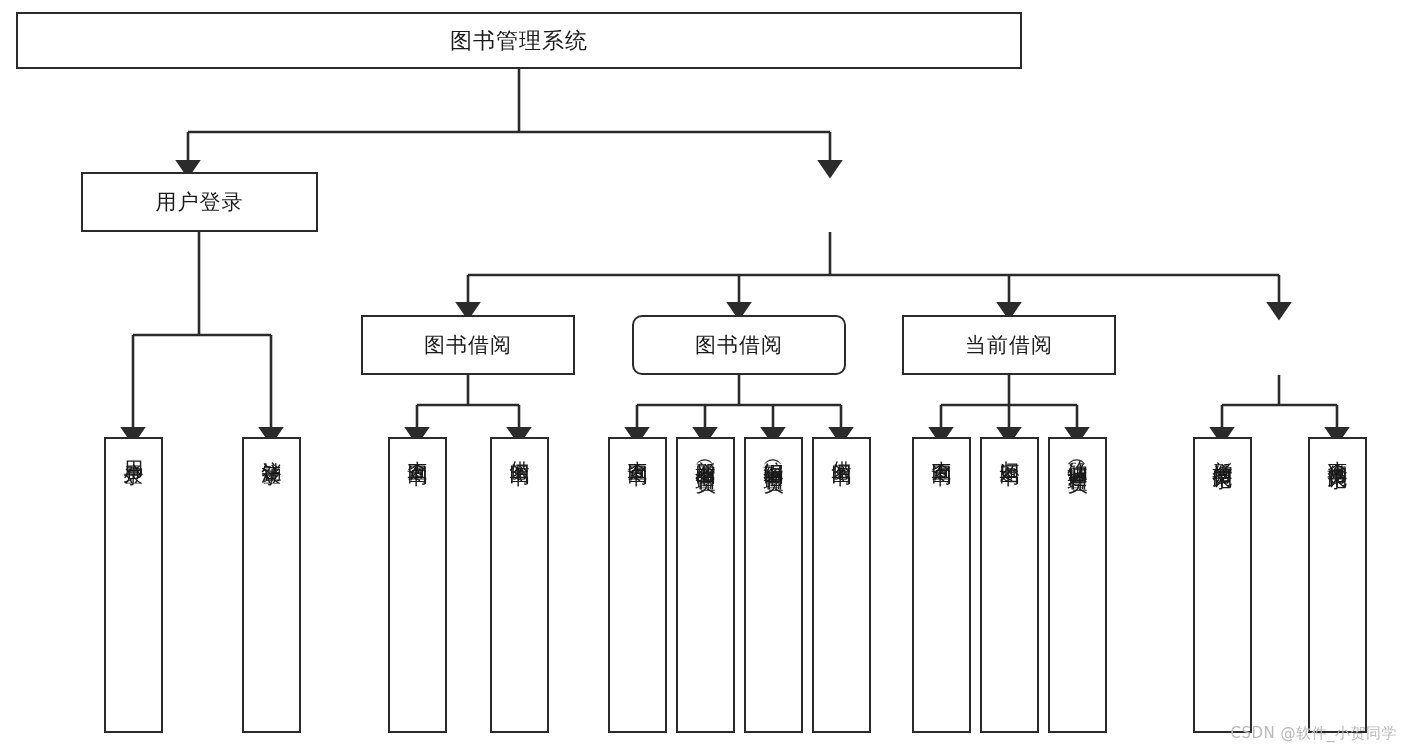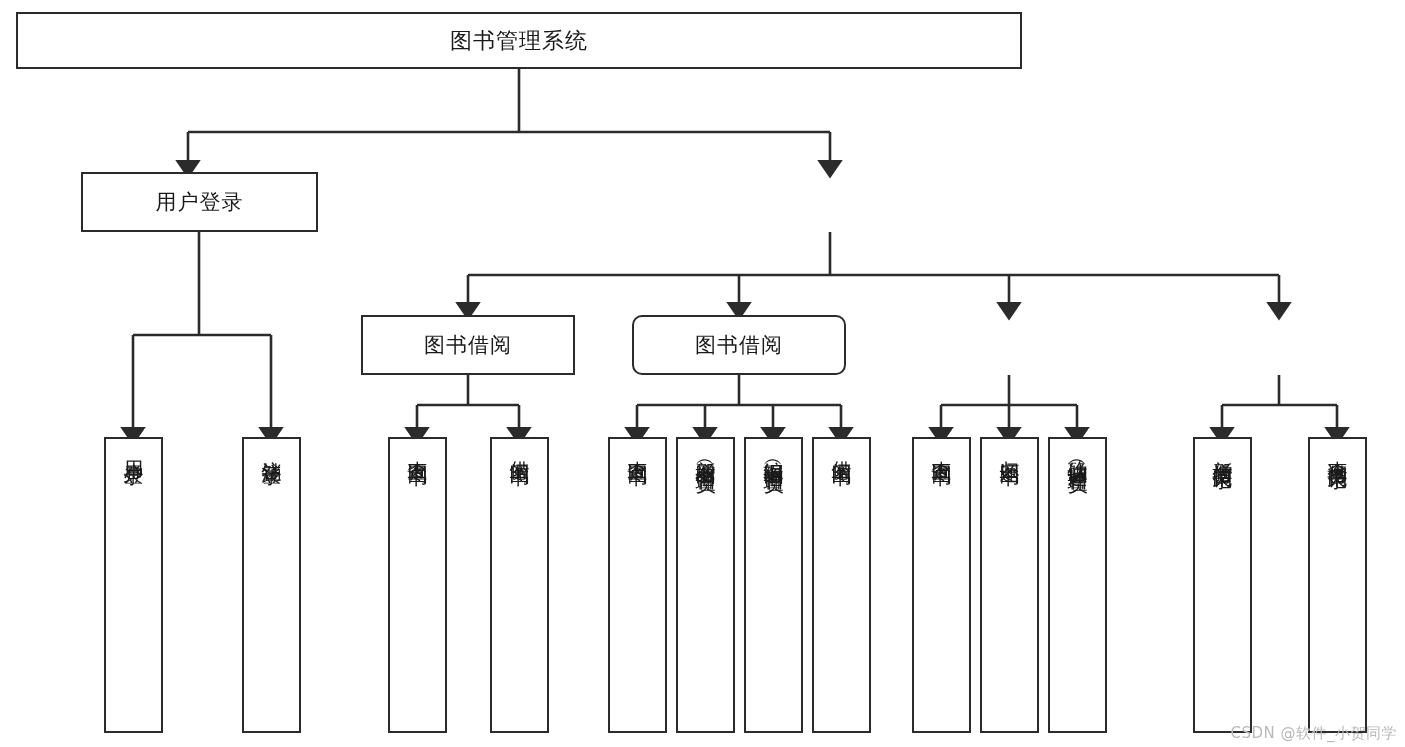--- a/index.html
+++ b/index.html
@@ -132,20 +132,23 @@
   <div class="node" style="left:81px; top:172px; width:237px; height:60px;">
     <span class="node-label">用户登录</span>
   </div>
 
   <div class="node" style="left:361px; top:315px; width:214px; height:60px;">
     <span class="node-label">图书借阅</span>
   </div>
   <div class="node" style="left:632px; top:315px; width:214px; height:60px;border-radius:10px;">
     <span class="node-label">图书借阅</span>
   </div>
+  <div class="node" style="left:902px; top:315px; width:214px; height:60px;">
+    <span class="node-label">当前借阅</span>
+  </div>
 
   <div class="node leaf" style="left:104px; top:437px; width:59px; height:296px;">
     <span class="node-label">用户登录</span>
   </div>
   <div class="node leaf" style="left:242px; top:437px; width:59px; height:296px;">
     <span class="node-label">注销登录</span>
   </div>
 
   <div class="node leaf" style="left:388px; top:437px; width:59px; height:296px;">
     <span class="node-label">查询图书</span>

